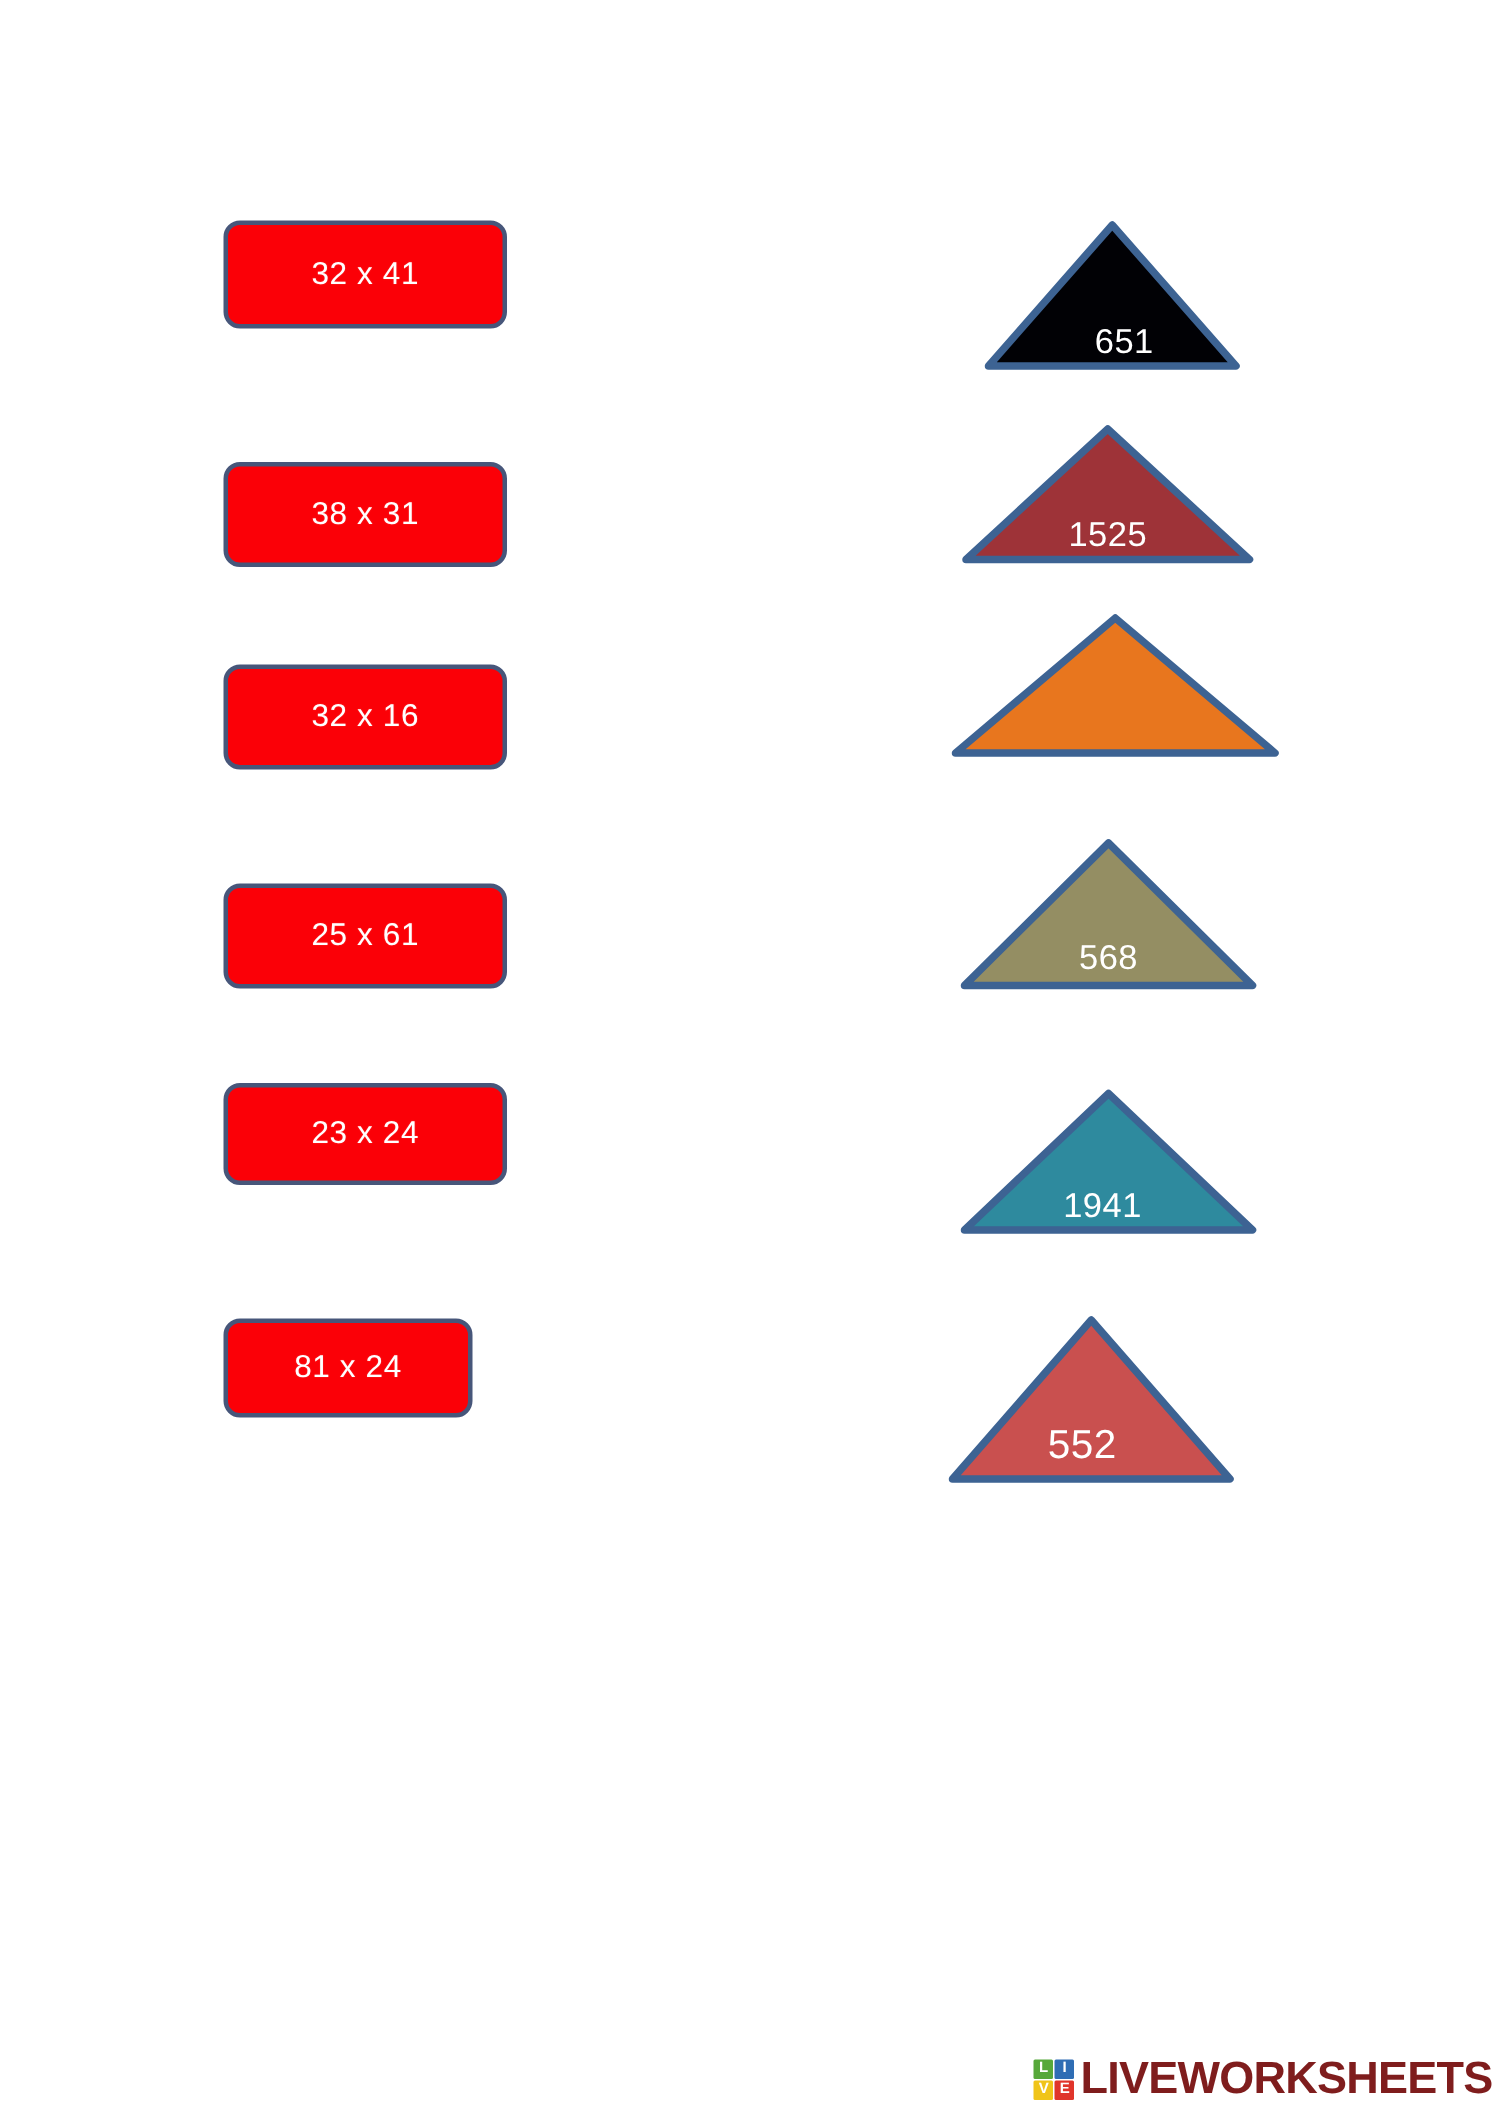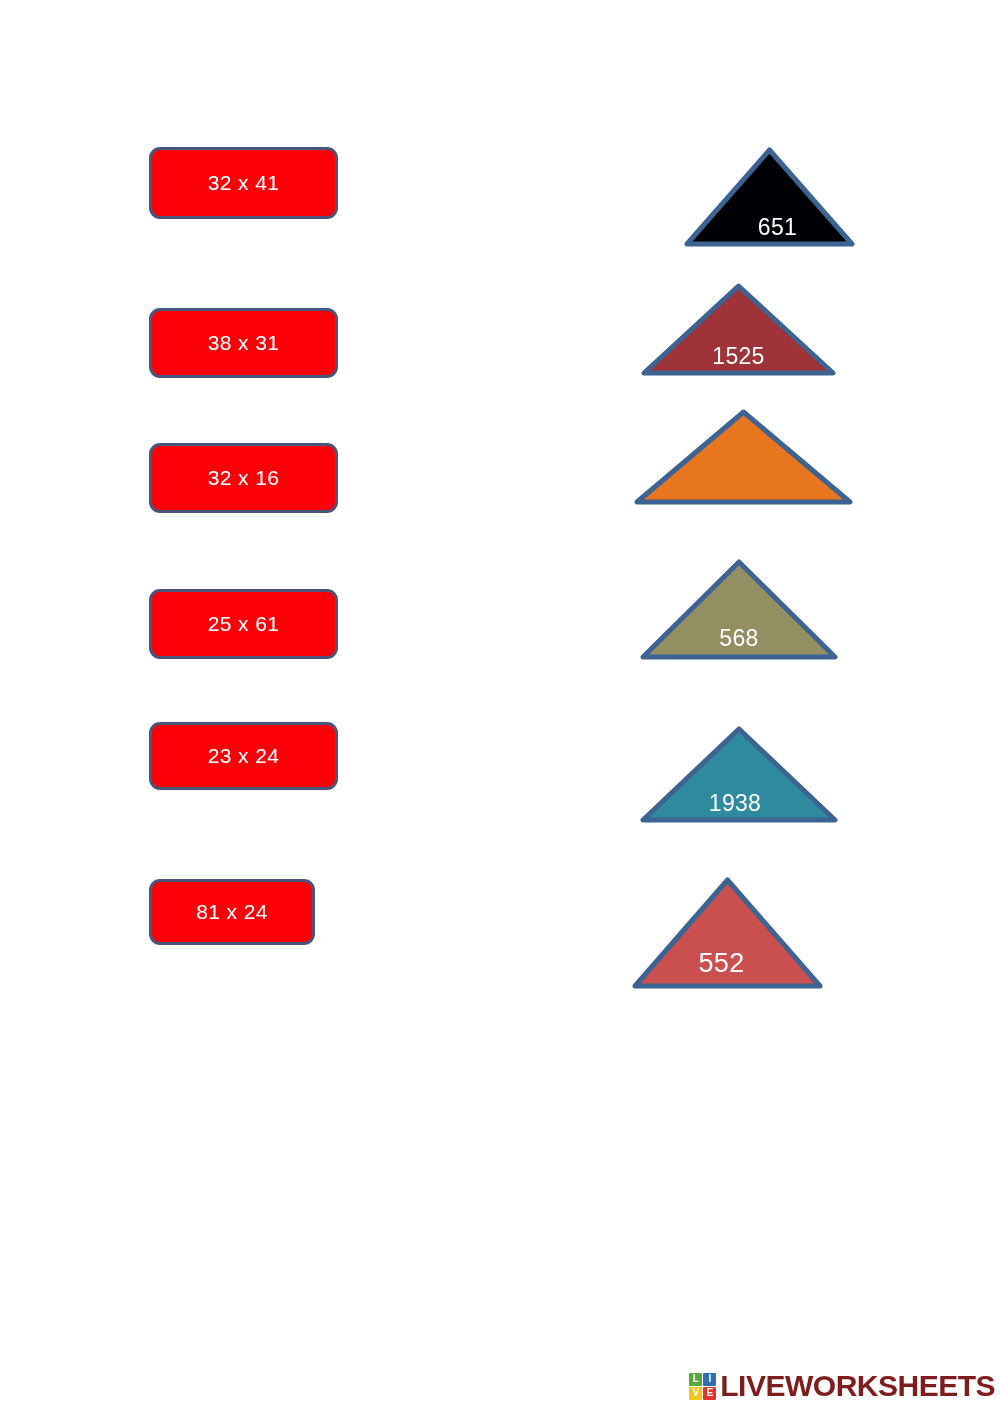--- a/index.html
+++ b/index.html
@@ -106,21 +106,21 @@
   <div>
     <div class="problem-card" style="left: 149px; top: 147px; width: 189px; height: 72px;">32 x 41</div>
     <div class="problem-card" style="left: 149px; top: 308px; width: 189px; height: 70px;">38 x 31</div>
     <div class="problem-card" style="left: 149px; top: 443px; width: 189px; height: 70px;">32 x 16</div>
     <div class="problem-card" style="left: 149px; top: 589px; width: 189px; height: 70px;">25 x 61</div>
     <div class="problem-card" style="left: 149px; top: 722px; width: 189px; height: 68px;">23 x 24</div>
     <div class="problem-card" style="left: 149px; top: 879px; width: 166px; height: 66px; text-align: right;">81 x 24</div>
   </div>
 
   <div>
-    <div class="answer-triangle" style="left: 684px; top: 147px; width: 171px; height: 100px;">
+    <div class="answer-triangle" style="left: 656px; top: 147px; width: 171px; height: 100px;">
       <svg width="171" height="100" viewBox="0 0 171 100">
           <polygon points="85.5,3 168,97 3,97" fill="#010105" stroke="#3d6393" stroke-width="5" stroke-linejoin="round"></polygon>
         </svg>
       <div class="tri-label" style="bottom: 6px; font-size: 23px; transform: translateX(8px);">651</div>
     </div>
     <div class="answer-triangle" style="left: 641px; top: 283px; width: 195px; height: 93px;">
       <svg width="195" height="93" viewBox="0 0 195 93">
           <polygon points="97.5,3 192,90 3,90" fill="#9e3338" stroke="#3d6393" stroke-width="5" stroke-linejoin="round"></polygon>
         </svg>
       <div class="tri-label" style="bottom: 6px; font-size: 23px; transform: translateX(0px);">1525</div>
@@ -133,21 +133,21 @@
     <div class="answer-triangle" style="left: 640px; top: 559px; width: 198px; height: 101px;">
       <svg width="198" height="101" viewBox="0 0 198 101">
           <polygon points="99,3 195,98 3,98" fill="#948e63" stroke="#3d6393" stroke-width="5" stroke-linejoin="round"></polygon>
         </svg>
       <div class="tri-label" style="bottom: 8px; font-size: 23px; transform: translateX(0px);">568</div>
     </div>
     <div class="answer-triangle" style="left: 640px; top: 726px; width: 198px; height: 97px;">
       <svg width="198" height="97" viewBox="0 0 198 97">
           <polygon points="99,3 195,94 3,94" fill="#2e8a9e" stroke="#3d6393" stroke-width="5" stroke-linejoin="round"></polygon>
         </svg>
-      <div class="tri-label" style="bottom: 6px; font-size: 23px; transform: translateX(-4px);">1938</div>
+      <div class="tri-label" style="bottom: 6px; font-size: 23px; transform: translateX(-4px);">1941</div>
     </div>
     <div class="answer-triangle" style="left: 632px; top: 877px; width: 191px; height: 112px;">
       <svg width="191" height="112" viewBox="0 0 191 112">
           <polygon points="95.5,3 188,109 3,109" fill="#c9504f" stroke="#3d6393" stroke-width="5" stroke-linejoin="round"></polygon>
         </svg>
       <div class="tri-label" style="bottom: 10px; font-size: 27px; transform: translateX(-6px);">552</div>
     </div>
   </div>
 
   <div class="brand">

